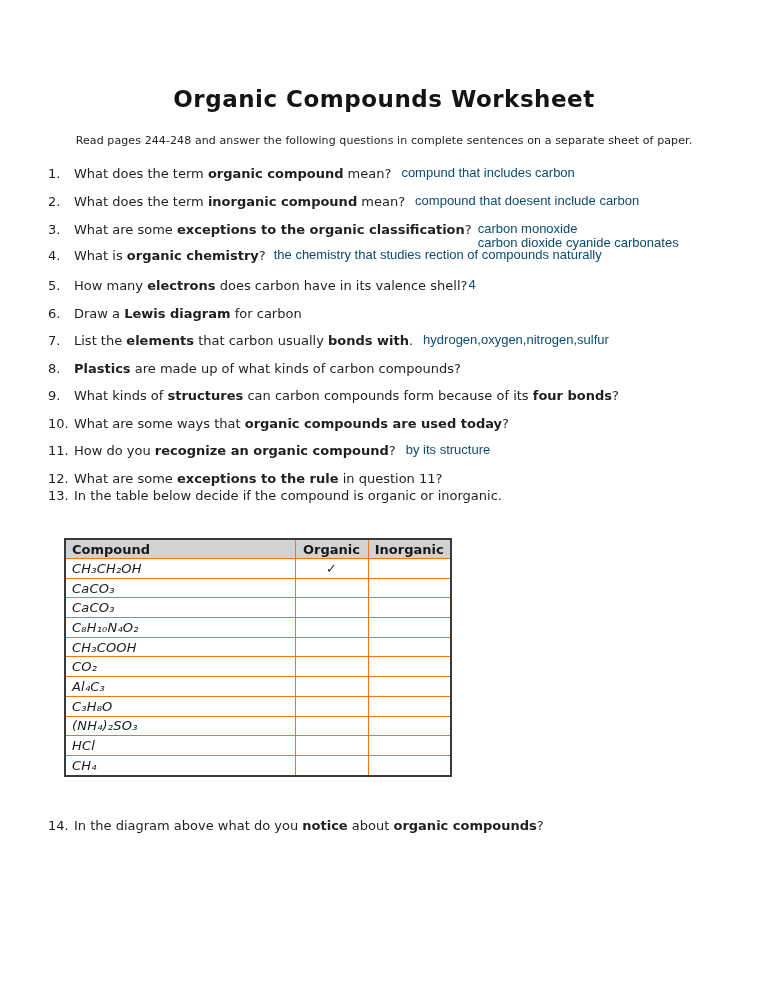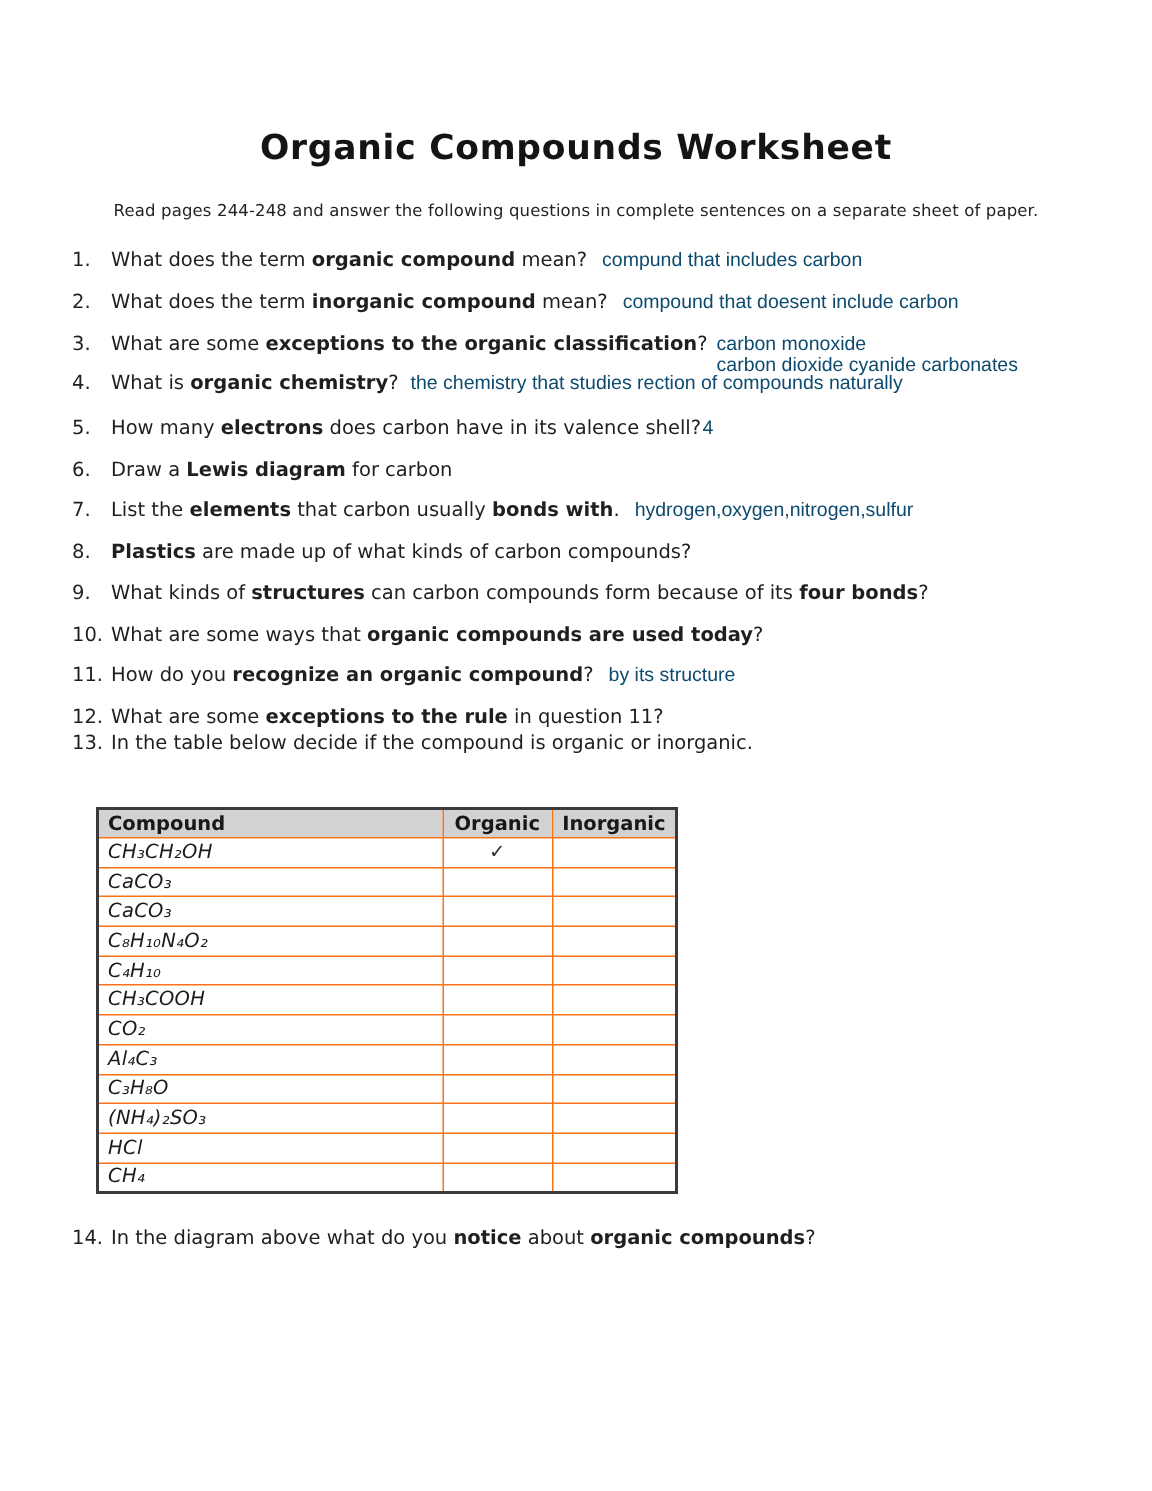--- a/index.html
+++ b/index.html
@@ -103,25 +103,20 @@
             <td class="compound">CaCO₃</td>
             <td class="center mark"></td>
             <td class="center mark"></td>
           </tr>
           <tr>
             <td class="compound">C₈H₁₀N₄O₂</td>
             <td class="center mark"></td>
             <td class="center mark"></td>
           </tr>
           <tr>
-            <td class="compound">C₄H₁₀</td>
-            <td class="center mark"></td>
-            <td class="center mark"></td>
-          </tr>
-          <tr>
             <td class="compound">CH₃COOH</td>
             <td class="center mark"></td>
             <td class="center mark"></td>
           </tr>
           <tr>
             <td class="compound">CO₂</td>
             <td class="center mark"></td>
             <td class="center mark"></td>
           </tr>
           <tr>

